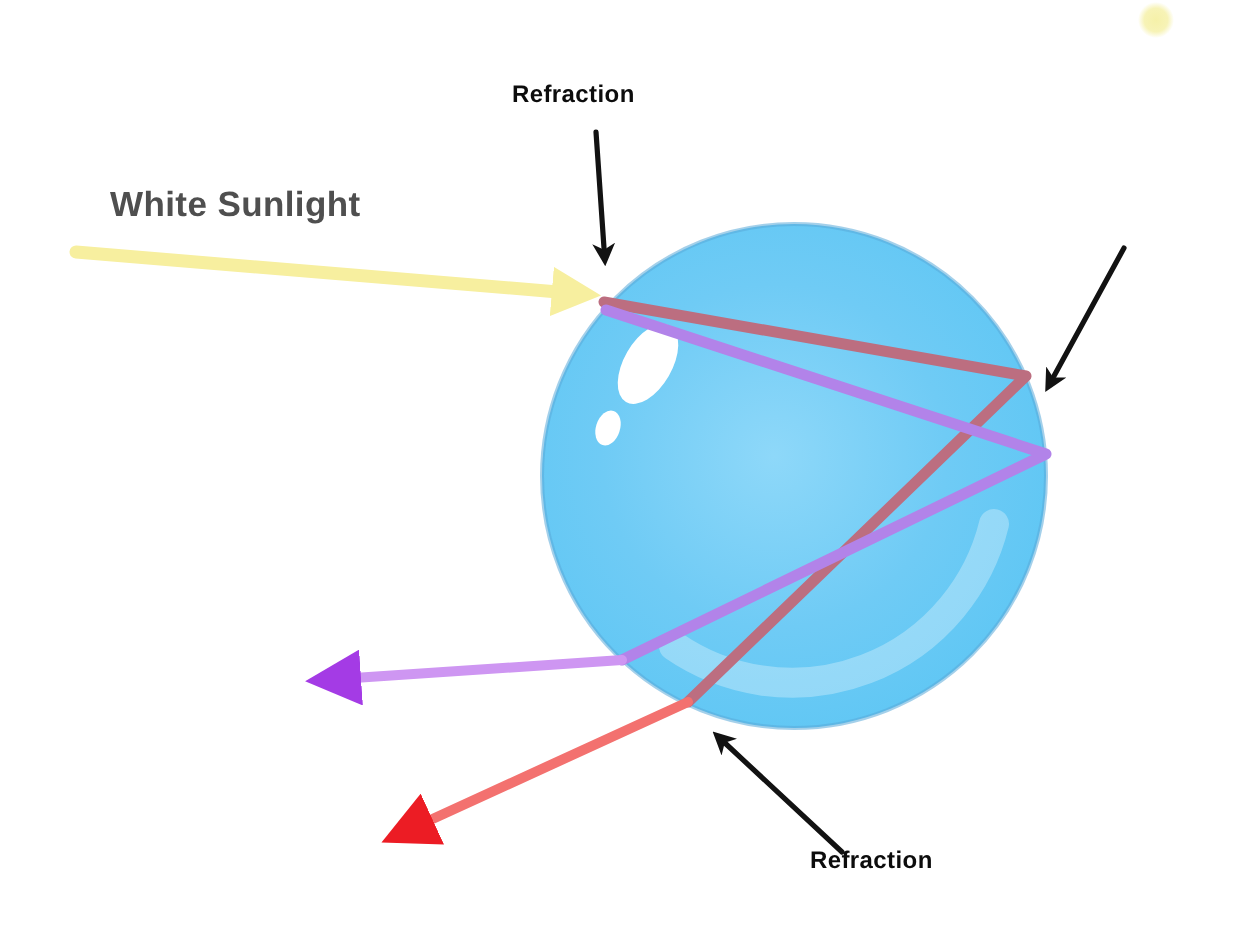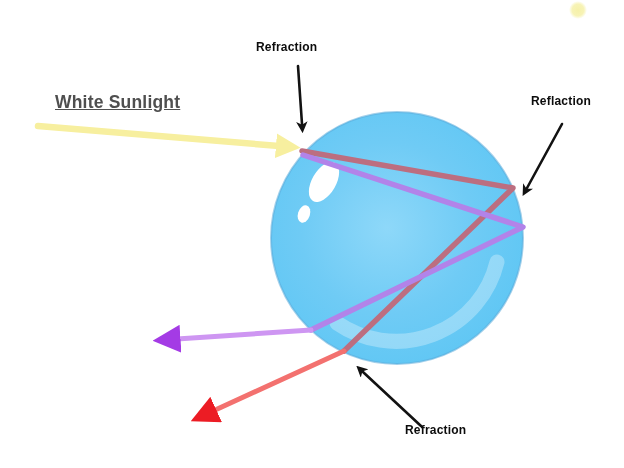--- a/index.html
+++ b/index.html
@@ -21,21 +21,21 @@
     letter-spacing: 0.2px;
     line-height: 1.1;
   }
   .lbl-sun {
     font-size: 17.5px;
     color: #4f4f4f;
   }
   .lbl-refraction-top { left: 256px; top: 41px; }
   .lbl-reflection-right { left: 531px; top: 95px; }
   .lbl-refraction-bottom { left: 405px; top: 424px; }
-  .lbl-white-sunlight { left: 55px; top: 93px; text-decoration: underline; }
+  .lbl-white-sunlight { left: 55px; top: 93px; }
 </style>
 </head>
 <body>
 
 <div class="stage">
 
   <svg width="624" height="468" viewBox="0 0 624 468">
     <defs>
       <radialGradient id="dropGrad" cx="46%" cy="46%" r="62%">
         <stop offset="0%" stop-color="#8ed8f9"></stop>
@@ -81,17 +81,16 @@
 
     <line stroke-width="2.6" stroke-linecap="round" marker-end="url(#mBlack)" x1="298" y1="66" x2="302" y2="124" stroke="#121212"></line>
     <line stroke-width="2.6" stroke-linecap="round" marker-end="url(#mBlack)" x1="562" y1="124" x2="527" y2="188" stroke="#121212"></line>
     <line stroke-width="2.6" stroke-linecap="round" marker-end="url(#mBlack)" x1="421" y1="426" x2="363" y2="372" stroke="#121212"></line>
   </svg>
 
   <div class="lbl lbl-sun lbl-white-sunlight">White Sunlight</div>
 
   <div class="lbl lbl-refraction-top">Refraction</div>
 
-  <div class="lbl lbl-reflection-right">Reflaction</div>
 
   <div class="lbl lbl-refraction-bottom">Refraction</div>
 
 </div>
 
 </body></html>

